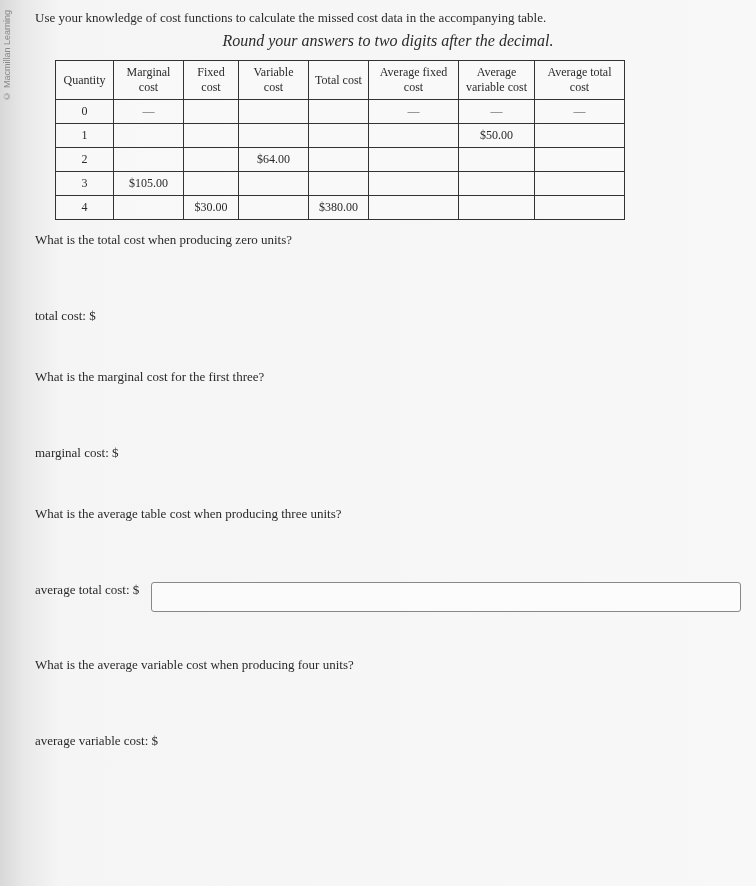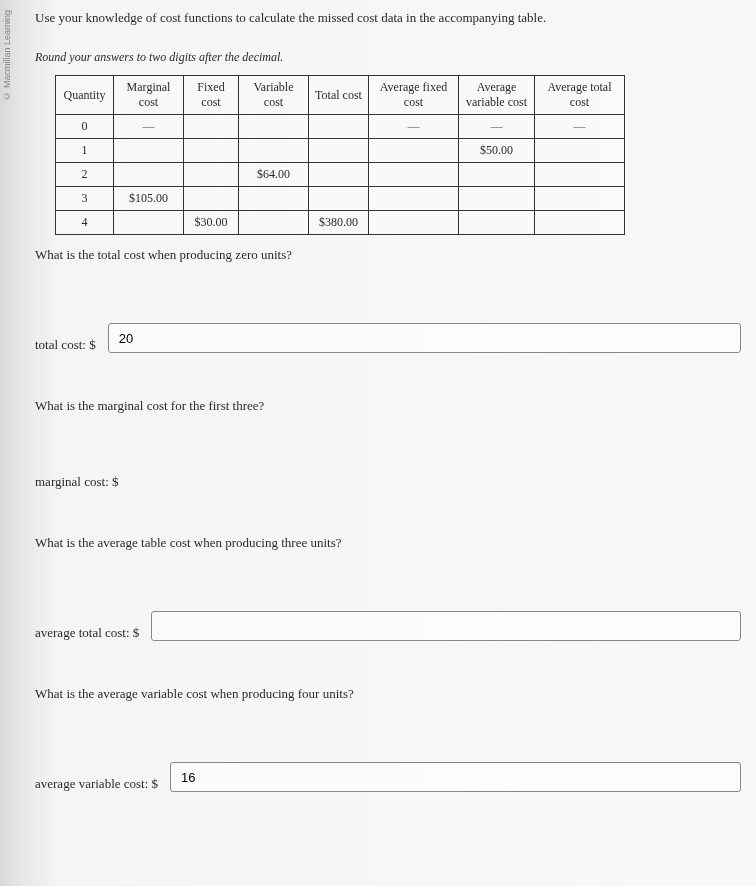--- a/index.html
+++ b/index.html
@@ -21,28 +21,29 @@
       left: 2px;
       top: 10px;
       writing-mode: vertical-rl;
       transform: rotate(180deg);
       font-size: 9px;
       color: #888;
       font-family: Arial, sans-serif;
     }
     .intro {
       font-size: 13px;
-      margin-bottom: 24px;
+      margin-bottom: 6px;
       margin-left: 10px;
     }
     .intro-italic {
-      font-size: 12px;
+      font-size: 16px;
       font-style: italic;
       margin-bottom: 10px;
       margin-left: 10px;
+      text-align: center;
     }
     table {
       border-collapse: collapse;
       margin-left: 30px;
       margin-bottom: 12px;
       font-size: 12px;
       border-radius: 13px;
     }
     th, td {
       border: 1px solid #333;
@@ -66,21 +67,21 @@
     .col-afc { width: 90px; }
     .col-avc { width: 76px; }
     .col-atc { width: 90px; }
     .question {
       font-size: 13px;
       margin-left: 10px;
       margin-bottom: 60px;
     }
     .answer-row {
       display: flex;
-      align-items: flex-end;
+      align-items: flex-start;
       margin-left: 10px;
       margin-bottom: 45px;
       gap: 12px;
     }
     .answer-label {
       font-size: 13px;
       white-space: nowrap;
     }
     .answer-input {
       flex: 1;
@@ -167,31 +168,29 @@
       <td></td>
       <td></td>
       <td></td>
     </tr>
   </tbody>
 </table>
 
 <p class="question">What is the total cost when producing zero units?</p>
 <div class="answer-row">
   <span class="answer-label">total cost: $</span>
-  <input type="text" class="answer-input" value="20" style="">
 </div>
 
 <p class="question">What is the marginal cost for the first three?</p>
 <div class="answer-row">
   <span class="answer-label">marginal cost: $</span>
 </div>
 
 <p class="question">What is the average table cost when producing three units?</p>
 <div class="answer-row">
   <span class="answer-label">average total cost: $</span>
   <input type="text" class="answer-input" value="" style="">
 </div>
 
 <p class="question">What is the average variable cost when producing four units?</p>
 <div class="answer-row" style="margin-bottom:10px;">
   <span class="answer-label">average variable cost: $</span>
-  <input type="text" class="answer-input" value="16" style="">
 </div>
 
 </body></html>

